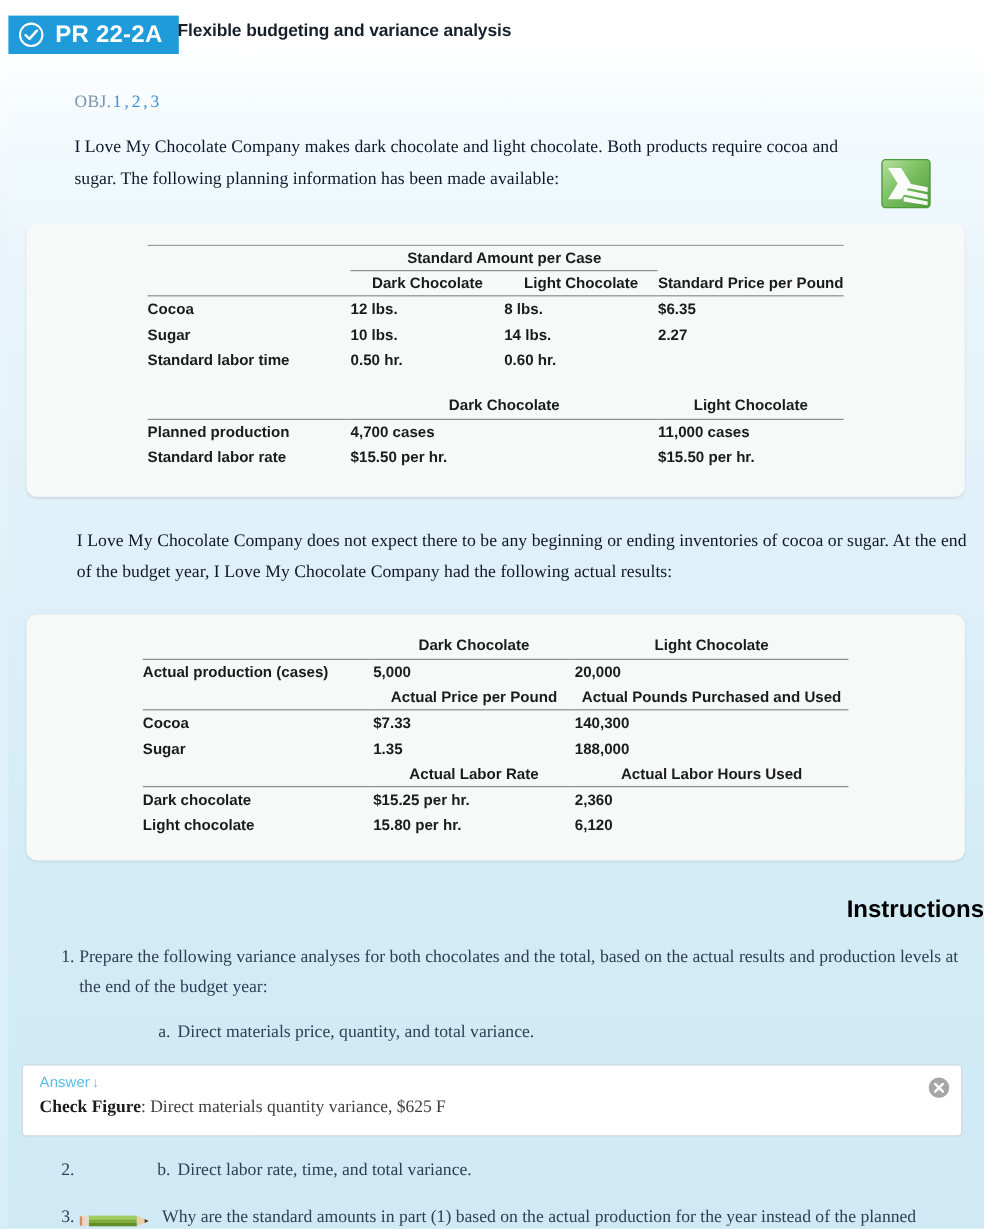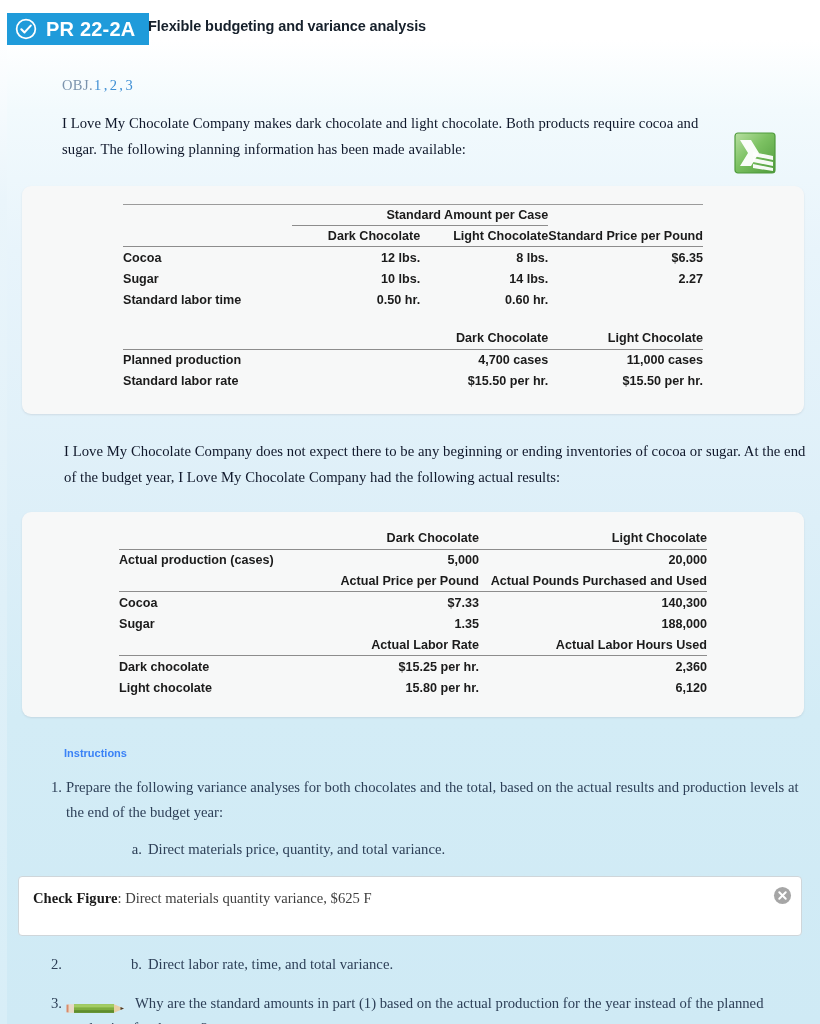--- a/index.html
+++ b/index.html
@@ -109,41 +109,42 @@
     border-collapse:collapse;
     font-family:"Liberation Sans", sans-serif;
     color:#1b1b1b;
     font-size:12.6px;
   }
   table.fin td, table.fin th { padding:0; font-weight:bold; }
   .t1 { margin-left:101px; width:580px; }
   .t2 { margin-left:97px; width:588px; }
 
   .fin .lbl { text-align:left; white-space:nowrap; }
-  .fin .num { text-align:right; white-space:nowrap; }
-  .fin .hdr { font-weight:bold; text-align:right; white-space:nowrap; }
+  .fin .num { text-align:left; white-space:nowrap; }
+  .fin .hdr { font-weight:bold; text-align:center; white-space:nowrap; }
   .rowh { height:21px; }
   .rowd { height:21.5px; }
 
   
   .rule-top td { border-top:1.4px solid #9b9b9b; }
   .rule-head td { border-bottom:1.9px solid #8d8d8d; }
   .spacer-row td { height:17px; }
 
   .grp-underline {
     border-bottom:1.1px solid #8d8d8d;
   }
 
   
   .instructions-title {
     margin:30px 0 0 64px;
     font-family:"Liberation Sans", sans-serif;
     font-weight:bold;
-    font-size:11px;
-    color:#3b82f6;
+    font-size:20px;
+    color:#000000;
+    text-align:right;
   }
   ol.steps {
     margin:16px 0 0 0;
     padding:0 0 0 46px;
     list-style:none;
     counter-reset:step;
   }
   ol.steps > li {
     position:relative;
     margin-bottom:2px;
@@ -390,20 +391,23 @@
   <ol class="steps">
     <li>
       <span>Prepare the following variance analyses for both chocolates and the total, based on the actual results and production levels at the end of the budget year:</span>
       <ol class="sub">
         <li>Direct materials price, quantity, and total variance.</li>
       </ol>
     </li>
   </ol>
 
   <div class="answer-box">
+    <div class="answer-link">
+      <span>Answer</span><span class="arrow">↓</span>
+    </div>
     <div class="check-figure">
       <b>Check Figure</b><span>: Direct materials quantity variance, $625 F</span>
     </div>
     <span class="close-btn">
       <svg viewBox="0 0 20 20" width="19" height="19">
         <circle cx="10" cy="10" r="9" fill="#a6a6a6"></circle>
         <path d="M6.6 6.6 L13.4 13.4 M13.4 6.6 L6.6 13.4" stroke="#ffffff" stroke-width="2.1" stroke-linecap="round"></path>
       </svg>
     </span>
   </div>

